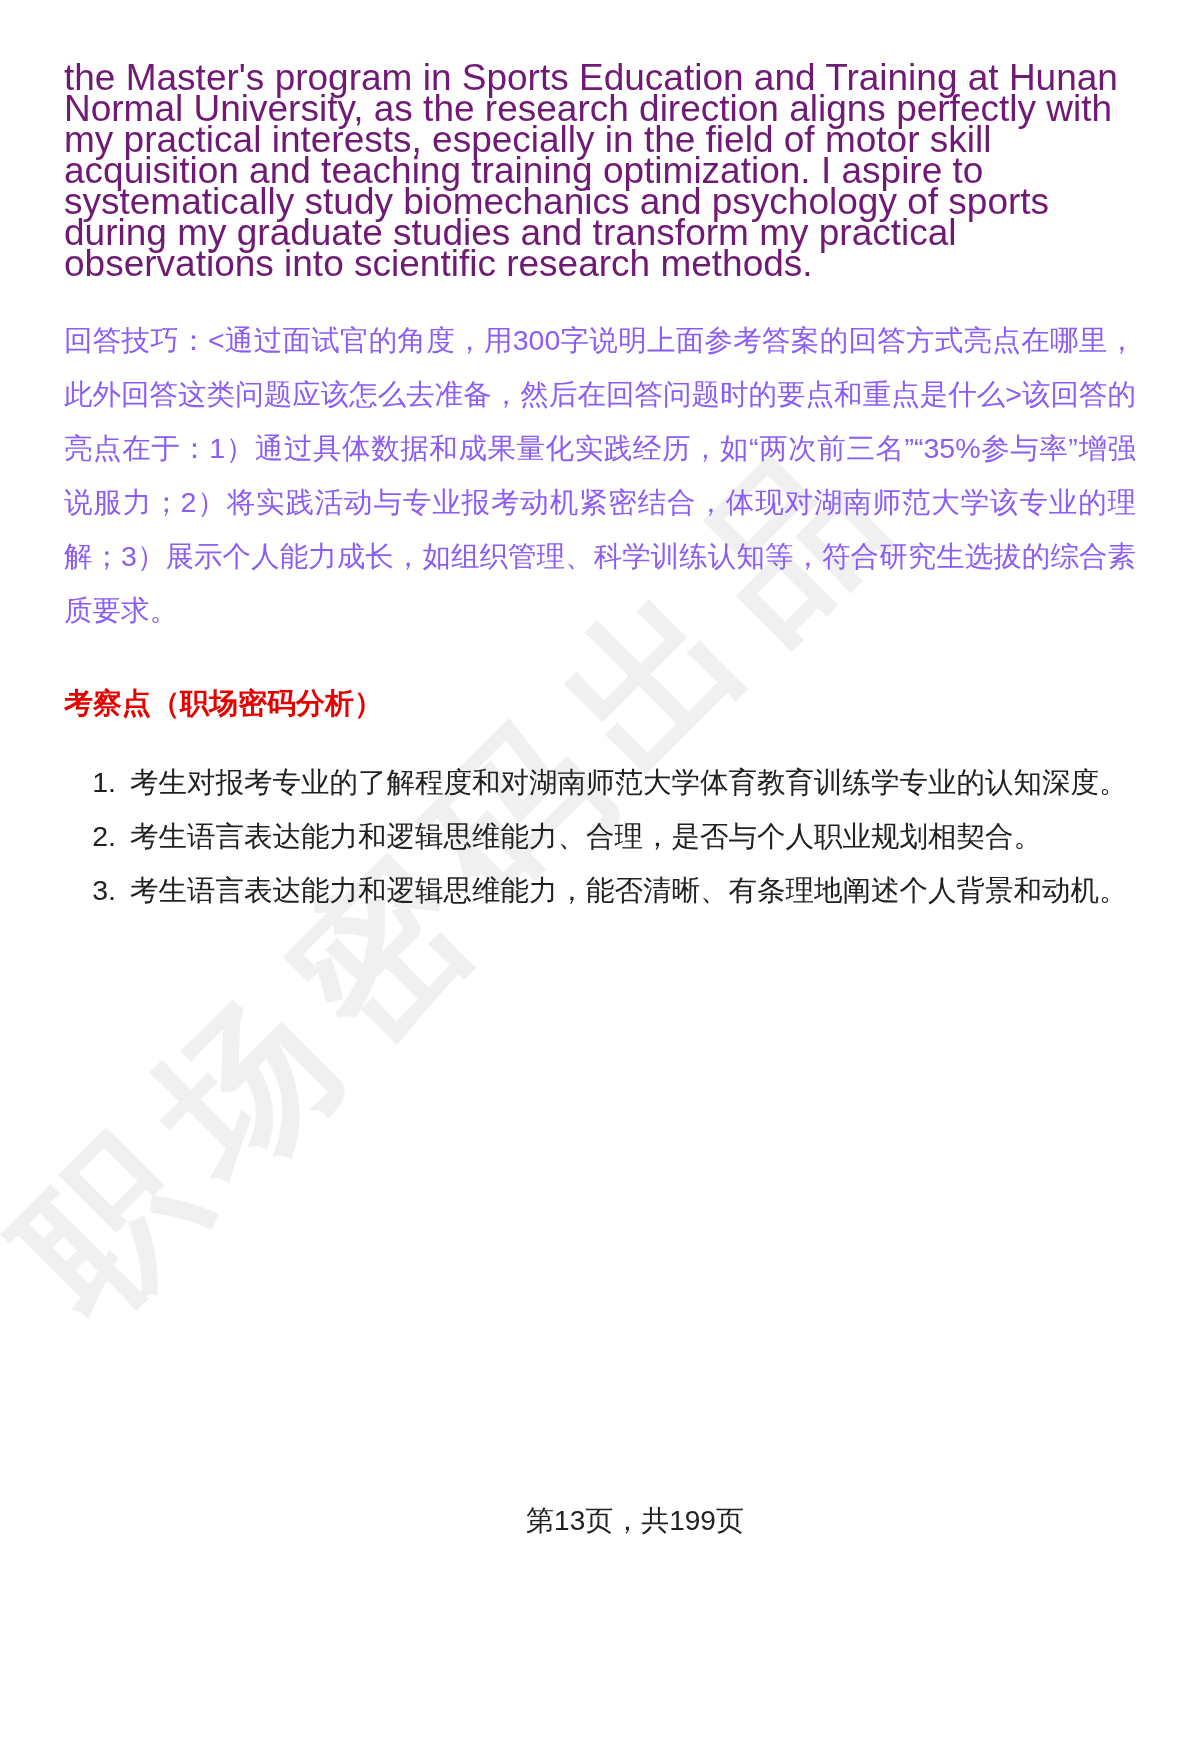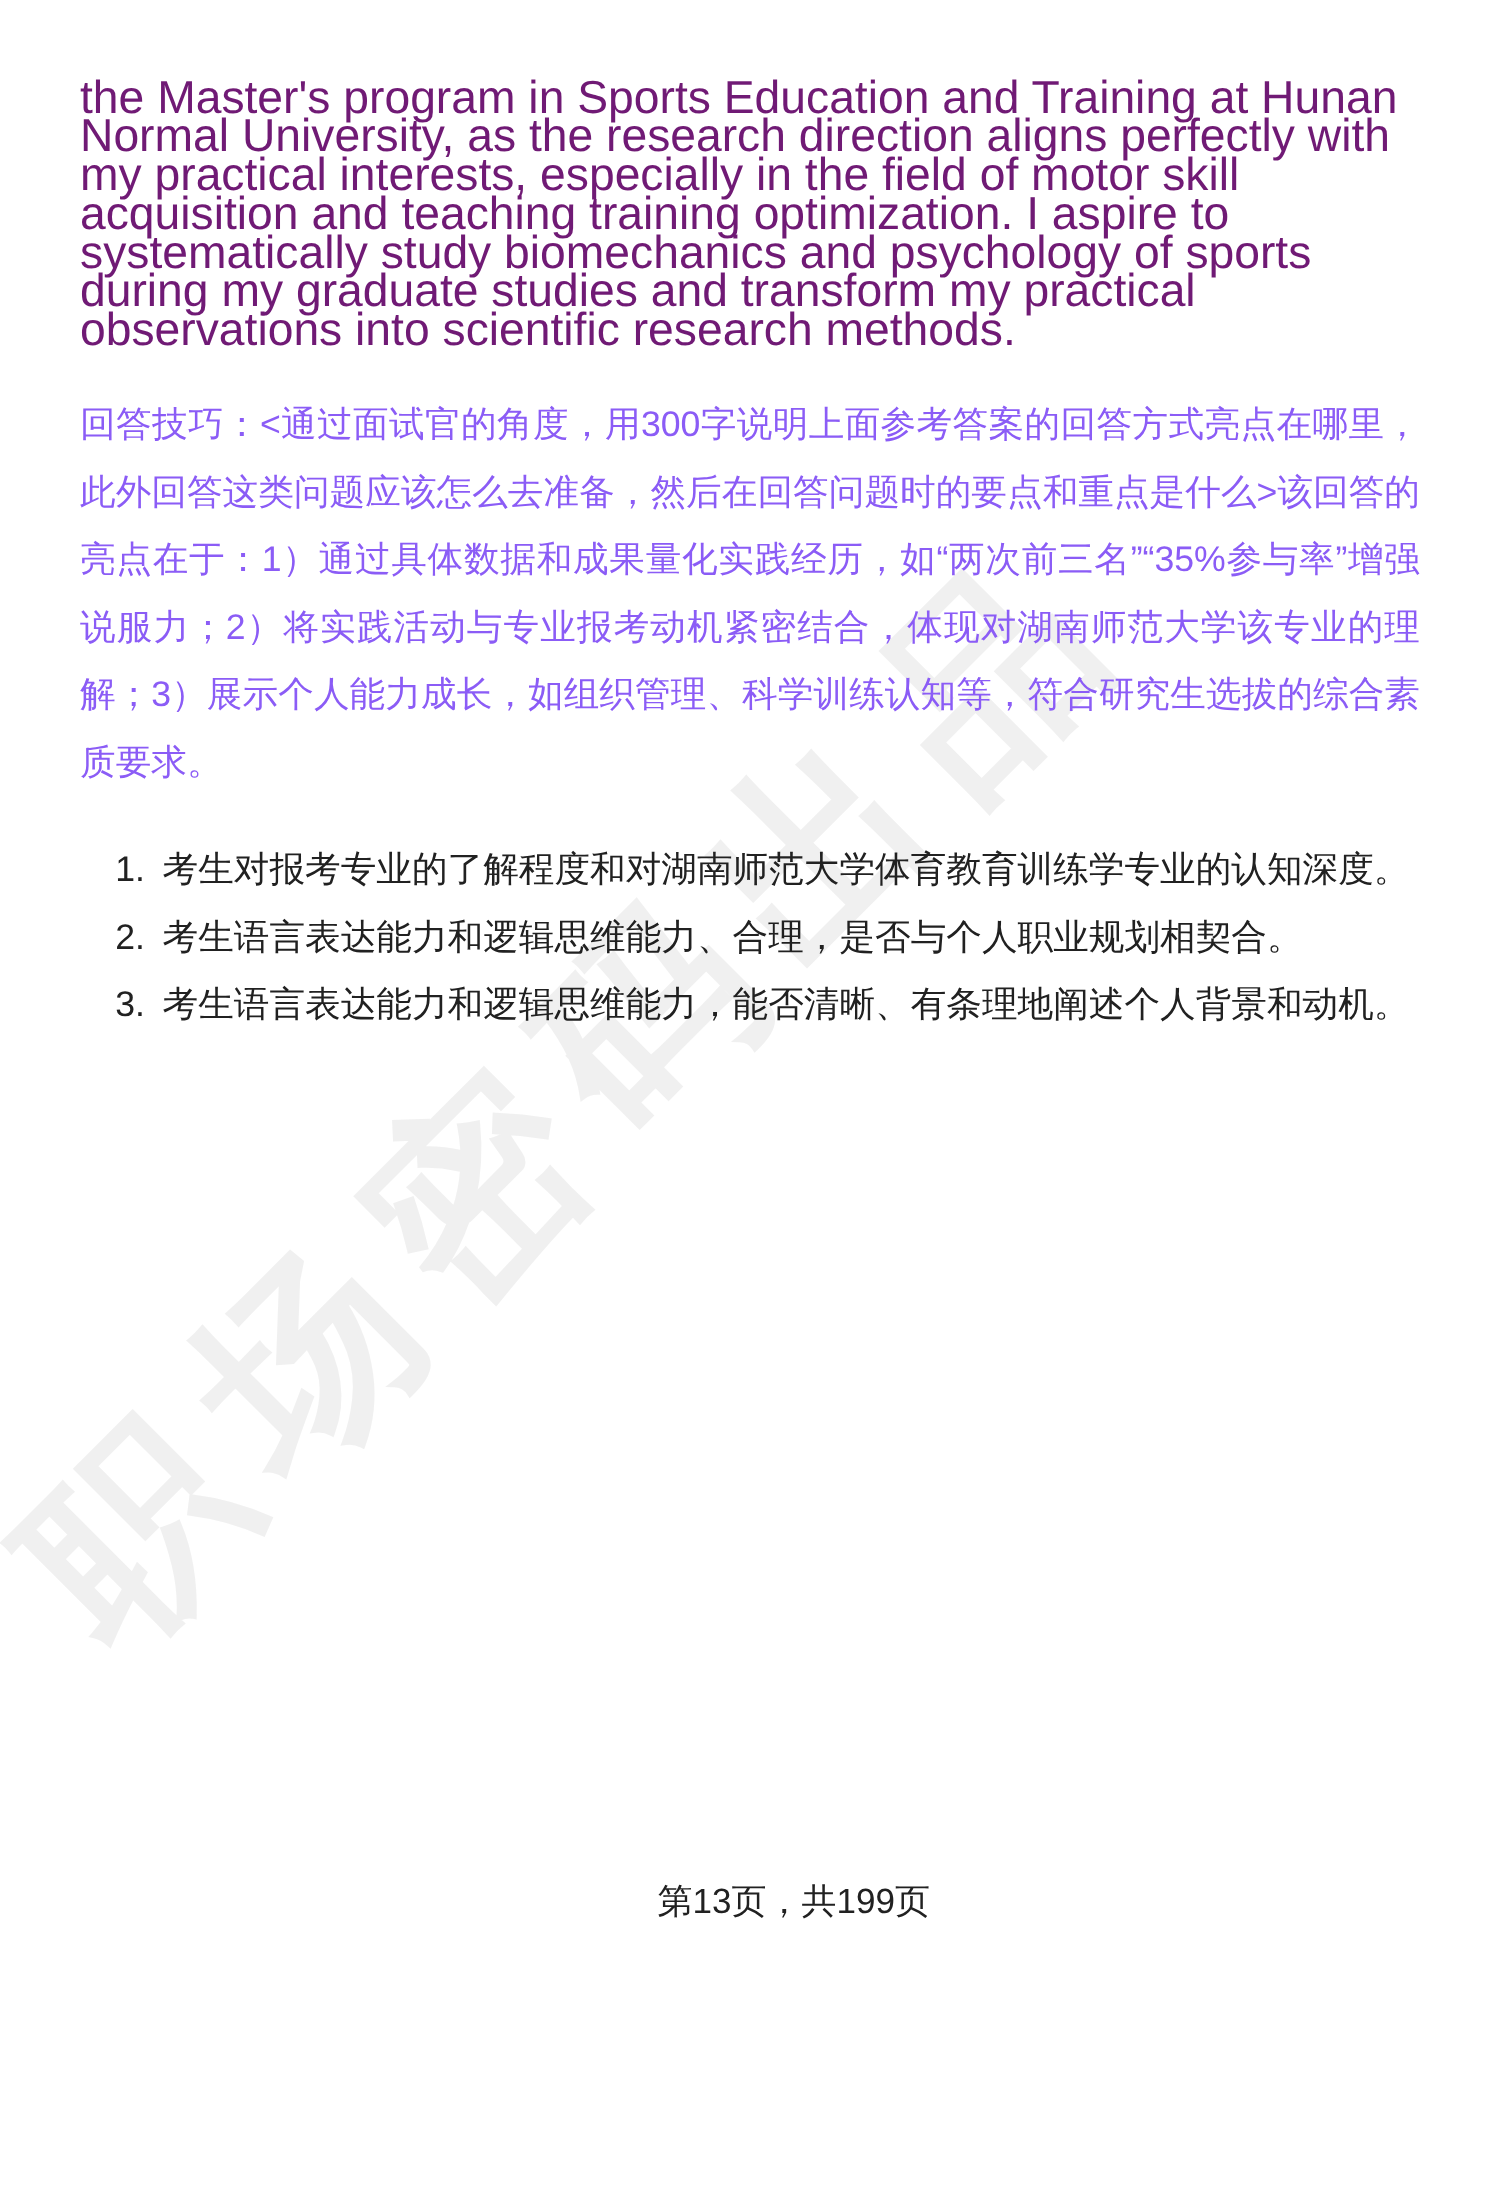--- a/index.html
+++ b/index.html
@@ -106,20 +106,21 @@
 
 <div class="content">
 
   <p class="para-en">the Master's program in Sports Education and Training at Hunan Normal University, as the research direction aligns perfectly with my practical interests, especially in the field of motor skill acquisition and teaching training optimization. I aspire to systematically study biomechanics and psychology of sports during my graduate studies and transform my practical observations into scientific research methods.</p>
 
   <div class="cn-block">
     <p class="para-cn">回答技巧：&lt;通过面试官的角度，用300字说明上面参考答案的回答方式亮点在哪里，此外回答这类问题应该怎么去准备，然后在回答问题时的要点和重点是什么&gt;该回答的亮点在于：1）通过具体数据和成果量化实践经历，如“两次前三名”“35%参与率”增强说服力；2）将实践活动与专业报考动机紧密结合，体现对湖南师范大学该专业的理解；3）展示个人能力成长，如组织管理、科学训练认知等，符合研究生选拔的综合素质要求。</p>
   </div>
 
 
+  <div class="section-heading">考察点（职场密码分析）</div>
 
   <div class="points-list">
 
     <div class="point-item">
       <span class="point-num">1.</span>
       <span class="point-text">考生对报考专业的了解程度和对湖南师范大学体育教育训练学专业的认知深度。</span>
     </div>
 
     <div class="point-item">
       <span class="point-num">2.</span>

